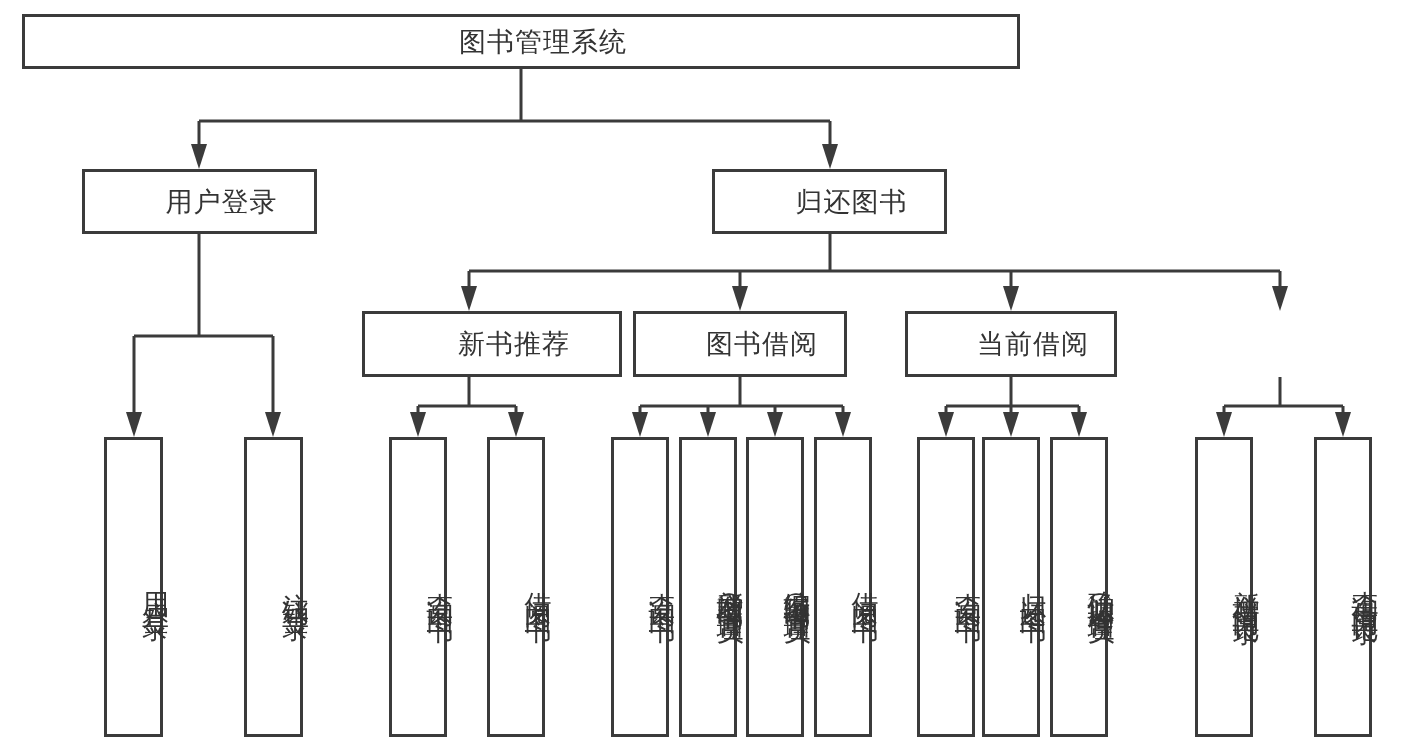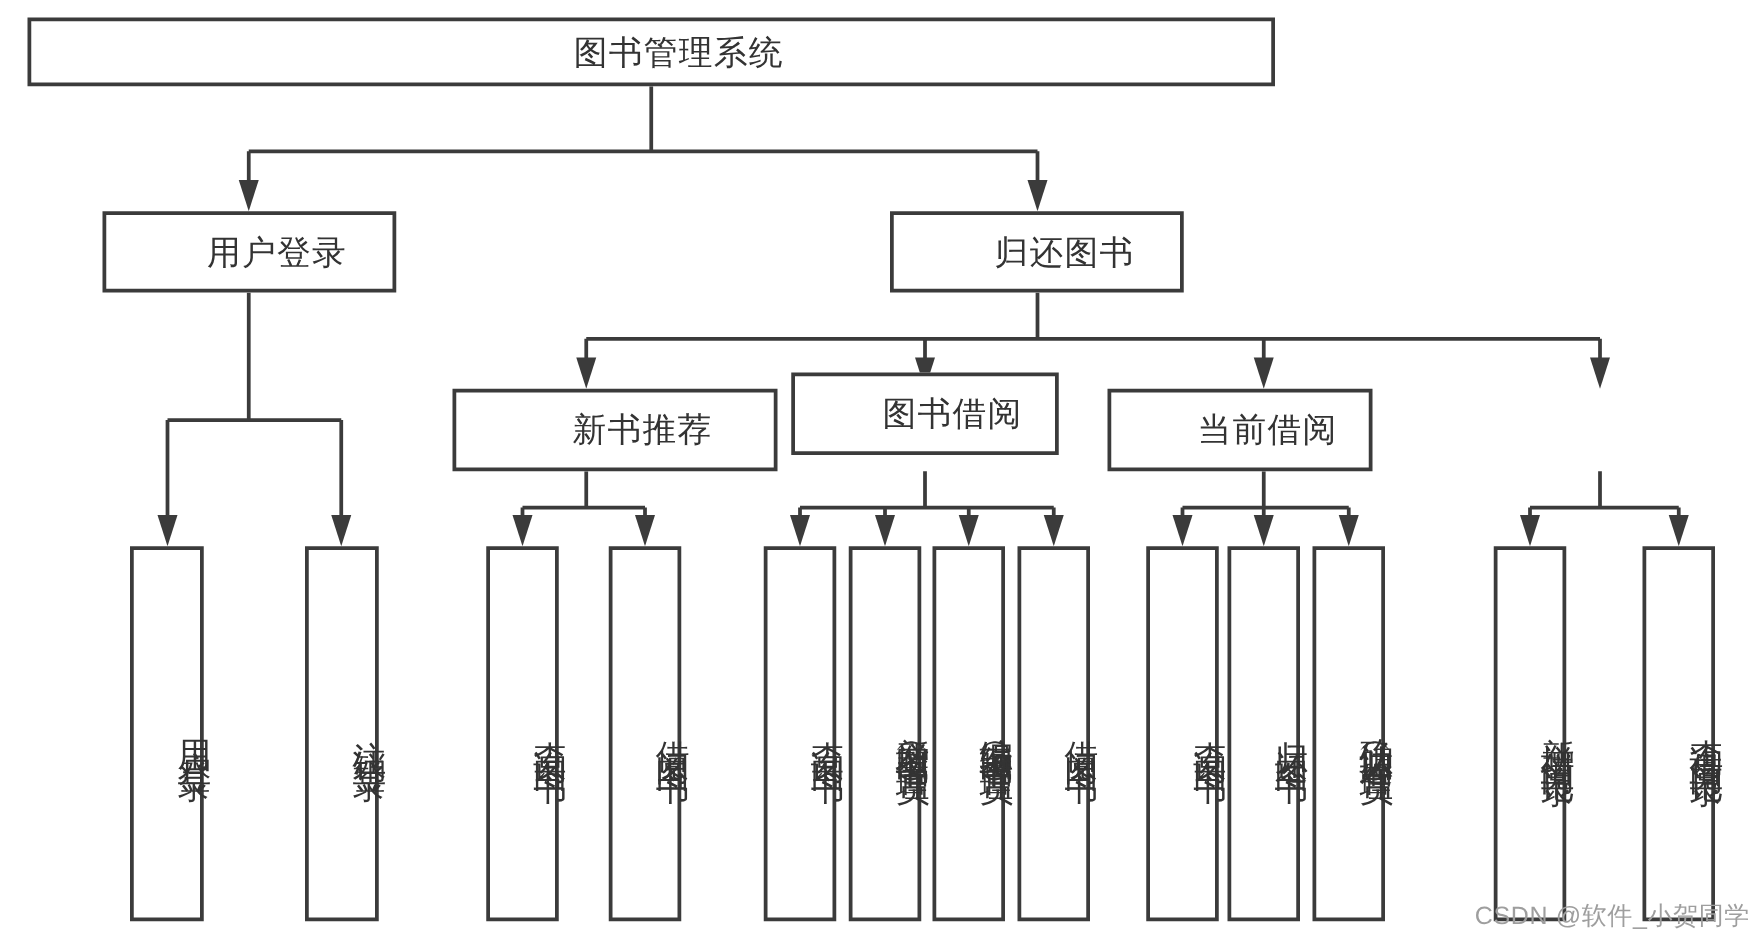--- a/index.html
+++ b/index.html
@@ -90,36 +90,35 @@
     <polygon class="ah" points="1216,412 1232,412 1224,437"></polygon>
     <polygon class="ah" points="1335,412 1351,412 1343,437"></polygon>
   </svg>
 
   <div class="node hnode" style="left:22px; top:14px; width:998px; height:55px;">图书管理系统</div>
 
   <div class="node hnode" style="left:82px; top:169px; width:235px; height:65px;">用户登录</div>
   <div class="node hnode" style="left:712px; top:169px; width:235px; height:65px;">归还图书</div>
 
   <div class="node hnode" style="left:362px; top:311px; width:260px; height:66px;">新书推荐</div>
-  <div class="node hnode" style="left:633px; top:298px; width:214px; height:66px;">图书借阅</div>
-  <div class="node hnode" style="left:886px; top:311px; width:212px; height:66px;">当前借阅</div>
+  <div class="node hnode" style="left:633px; top:311px; width:214px; height:66px;">图书借阅</div>
+  <div class="node hnode" style="left:905px; top:311px; width:212px; height:66px;">当前借阅</div>
 
   <div class="node vnode ls8" style="left:104px; top:437px; width:59px; height:300px;">用户登录</div>
   <div class="node vnode ls8" style="left:244px; top:437px; width:59px; height:300px;">注销登录</div>
 
   <div class="node vnode ls8" style="left:389px; top:437px; width:58px; height:300px;">查询图书</div>
   <div class="node vnode ls8" style="left:487px; top:437px; width:58px; height:300px;">借阅图书</div>
 
   <div class="node vnode ls8" style="left:611px; top:437px; width:58px; height:300px;">查询图书</div>
   <div class="node vnode ls4" style="left:679px; top:437px; width:58px; height:300px;">新增图书（管理员）</div>
   <div class="node vnode ls4" style="left:746px; top:437px; width:58px; height:300px;">编辑图书（管理员）</div>
   <div class="node vnode ls8" style="left:814px; top:437px; width:58px; height:300px;">借阅图书</div>
 
   <div class="node vnode ls8" style="left:917px; top:437px; width:58px; height:300px;">查询图书</div>
   <div class="node vnode ls8" style="left:982px; top:437px; width:58px; height:300px;">归还图书</div>
   <div class="node vnode ls4" style="left:1050px; top:437px; width:58px; height:300px;">确认归还（管理员）</div>
 
   <div class="node vnode ls6" style="left:1195px; top:437px; width:58px; height:300px;">新增借阅记录</div>
   <div class="node vnode ls6" style="left:1314px; top:437px; width:58px; height:300px;">查询借阅记录</div>
 
-  <div class="watermark">CSDN @软件_小贺同学</div>
 
 </div>
 
 </body></html>

